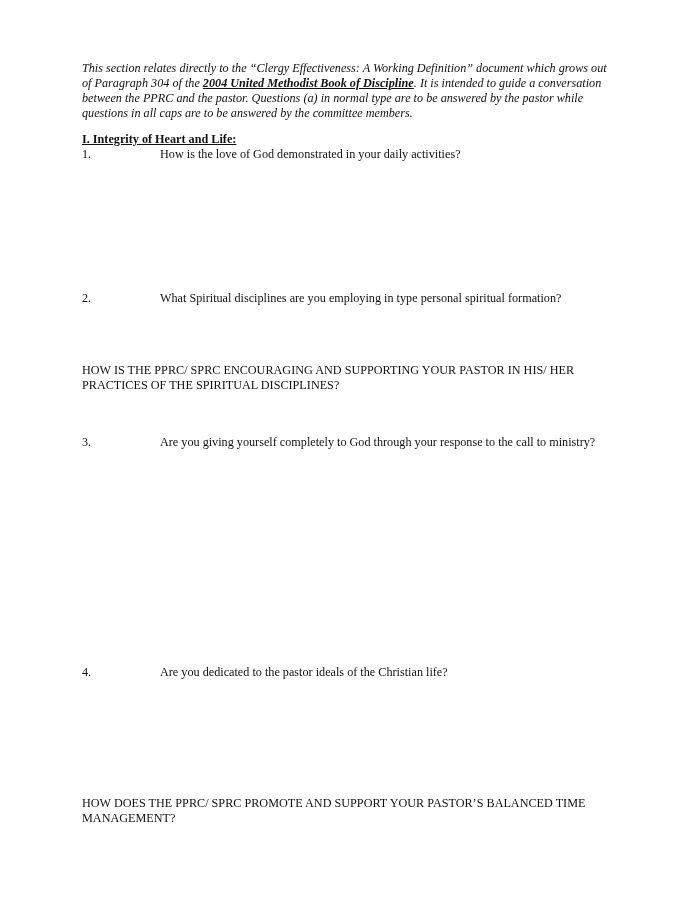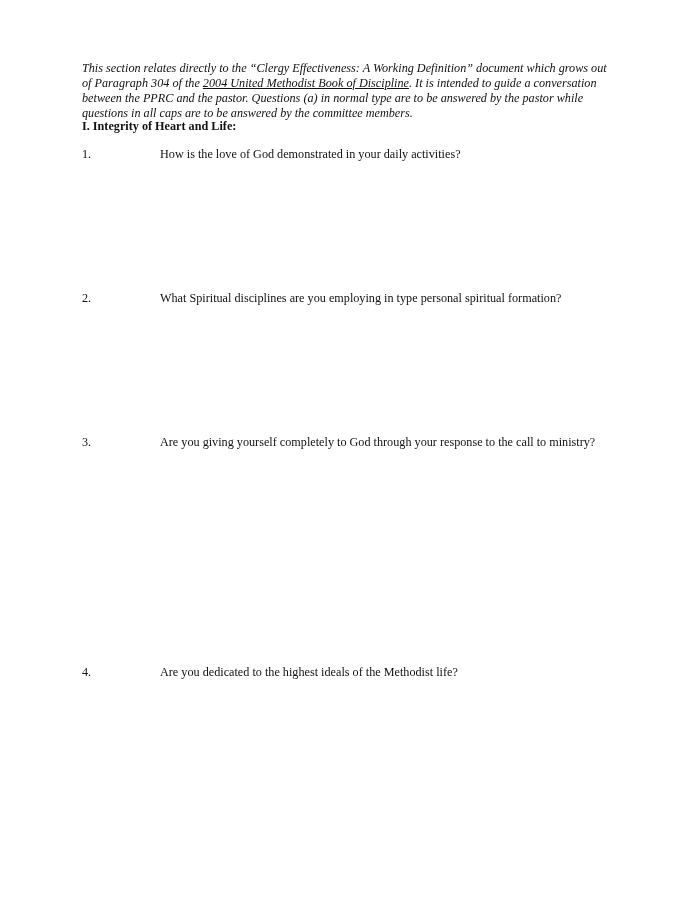--- a/index.html
+++ b/index.html
@@ -1,22 +1,22 @@
 <!DOCTYPE html>
 <html><head>
 <meta charset="utf-8">
 <style>
   html, body { margin: 0; padding: 0; background: #ffffff; }
   body { width: 695px; height: 900px; position: relative; overflow: hidden;
          font-family: "Liberation Serif", "DejaVu Serif", serif; color: #111111; }
   .page { position: absolute; left: 0; top: 0; width: 695px; height: 900px; background: #fff; }
   .blk { position: absolute; left: 82px; width: 540px; font-size: 12.2px; line-height: 15px; margin: 0; }
   .intro { top: 61px; font-style: italic; width: 535px; }
-  .intro u { text-decoration: underline; }
-  .heading { top: 119px; font-weight: bold; }
+  .intro u { text-decoration: underline; font-weight: bold; }
+  .heading { top: 132px; font-weight: bold; text-decoration: underline; }
   .q { display: flex; }
   .q .num { width: 41px; flex: none; }
   .q .txt { flex: 1; margin-left: 37px; }
   .q.wrap { display: block; }
   .q.wrap .num { display: inline-block; width: 41px; }
   .caps { }
 </style>
 </head>
 <body>
 
@@ -30,27 +30,29 @@
     <span class="num">1.</span>
     <span class="txt">How is the love of God demonstrated in your daily activities?</span>
   </div>
 
 
   <div class="blk q" style="top:291px">
     <span class="num">2.</span>
     <span class="txt">What Spiritual disciplines are you employing in type personal spiritual formation?</span>
   </div>
 
+  <p class="blk caps" style="top:363px">HOW IS THE PPRC/ SPRC ENCOURAGING AND SUPPORTING YOUR PASTOR IN HIS/ HER PRACTICES OF THE SPIRITUAL DISCIPLINES?</p>
 
   <div class="blk q" style="top:435px">
     <span class="num">3.</span>
     <span class="txt">Are you giving yourself completely to God through your response to the call to ministry?</span>
   </div>
 
 
   <div class="blk q" style="top:665px">
     <span class="num">4.</span>
-    <span class="txt">Are you dedicated to the highest ideals of the Methodist life?</span>
+    <span class="txt">Are you dedicated to the pastor ideals of the Christian life?</span>
   </div>
 
 
+  <p class="blk caps" style="top:796px">HOW DOES THE PPRC/ SPRC PROMOTE AND SUPPORT YOUR PASTOR’S BALANCED TIME MANAGEMENT?</p>
 
 </div>
 
 </body></html>

